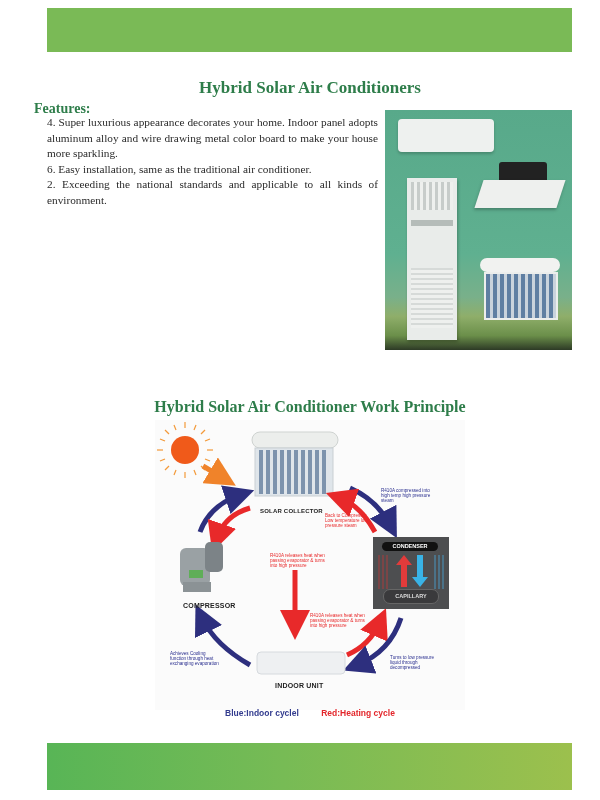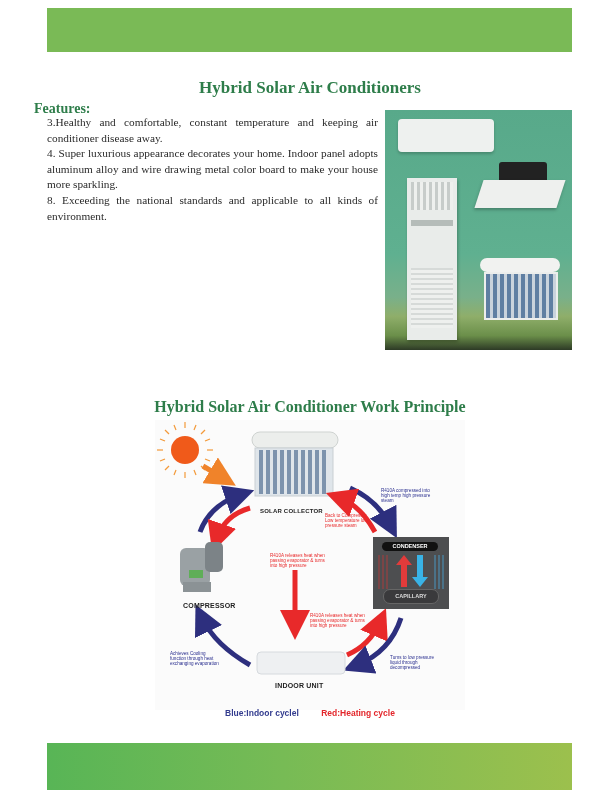--- a/index.html
+++ b/index.html
@@ -99,23 +99,23 @@
 </head>
 <body>
 
 <div class="banner-top"></div>
 
 <div class="title-main">Hybrid Solar Air Conditioners</div>
 
 <div class="features-heading">Features:</div>
 
 <ul class="features-list">
-  <li>3.Healthy and comfortable, constant temperature and keeping air conditioner disease away.</li>
   <li>4. Super luxurious appearance decorates your home. Indoor panel adopts aluminum alloy and wire drawing metal color board to make your house more sparkling.</li>
-  <li>8. Exceeding the national standards and applicable to all kinds of environment.</li>
+  <li>6. Easy installation, same as the traditional air conditioner.</li>
+  <li>2. Exceeding the national standards and applicable to all kinds of environment.</li>
 </ul>
 
 <div class="product-photo" title="Wall-mounted, cassette, floor-standing and solar split air conditioner units">
   <div class="unit-wall"></div>
   <div class="unit-cassette">
     <div class="box"></div>
       <div class="panel"></div>
   </div>
   <div class="unit-tower">
     <div class="grille"></div>

